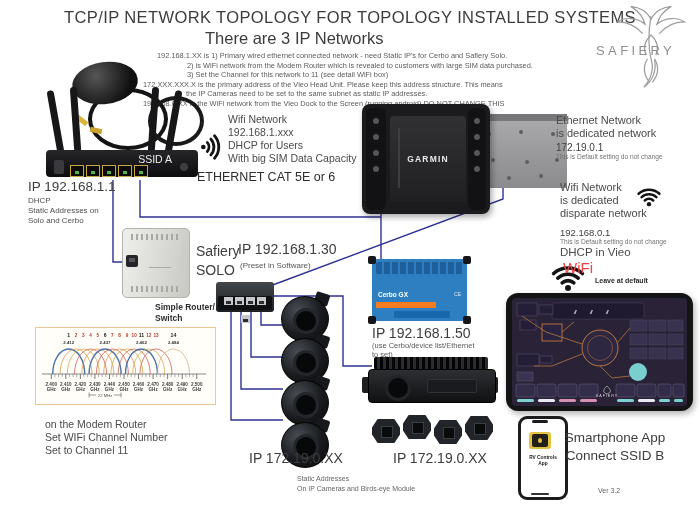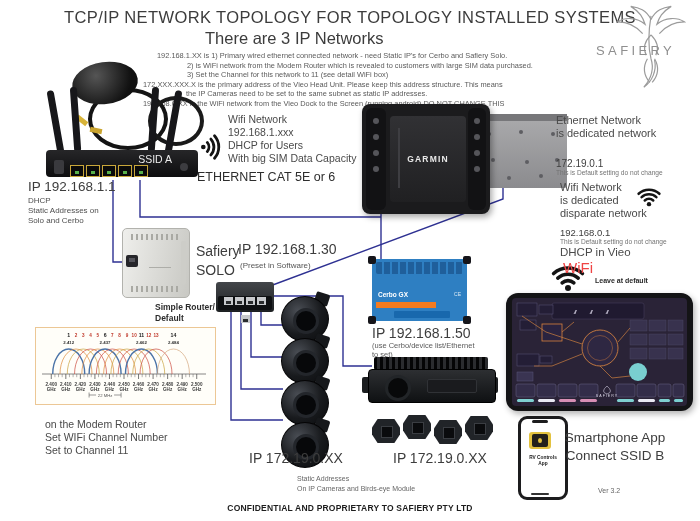--- a/index.html
+++ b/index.html
@@ -155,21 +155,21 @@
       <span class="btn-dot"></span>
         <span class="btn-dot"></span>
         <span class="btn-dot"></span>
         <span class="btn-dot"></span>
     </div>
   </div>
 
   <div class="abs" style="left:556px;top:114px">
     <div class="t-body" style="font-size:11px">Ethernet Network</div>
     <div class="t-body" style="font-size:11px">is dedicated network</div>
-    <div style="font-size:10px;color:#3d3d3d;margin-top:18px">172.19.0.1</div>
+    <div style="font-size:10px;color:#3d3d3d;margin-top:2px">172.19.0.1</div>
     <div class="t-tiny">This is Default setting do not change</div>
   </div>
 
   <div class="abs" style="left:560px;top:181px">
     <div class="t-body" style="font-size:11px">Wifi Network</div>
     <div class="t-body" style="font-size:11px">is dedicated</div>
     <div class="t-body" style="font-size:11px">disparate network</div>
     <div style="font-size:9.5px;color:#3d3d3d;margin-top:7px">192.168.0.1</div>
     <div class="t-tiny">This is Default setting do not change</div>
     <div class="t-body" style="font-size:11.5px;margin-top:1px">DHCP in Vieo</div>
@@ -208,21 +208,21 @@
     <div class="abs" style="right:3px;top:12px;width:5px;height:44px;background:#cdcdc8;border-radius:2px"></div>
     <div class="abs" style="left:26px;top:28px;width:22px;height:10px;border-bottom:1px solid #adada8"></div>
   </div>
   <div class="abs t-ip-md" style="left:196px;top:243px">Safiery</div>
   <div class="abs t-ip-md" style="left:238px;top:241px">IP 192.168.1.30</div>
   <div class="abs t-ip-md" style="left:196px;top:262px">SOLO</div>
   <div class="abs" style="left:240px;top:261px;font-size:8px;color:#555;white-space:nowrap">(Preset in Software)</div>
 
   <div class="abs t-bold-sm" style="left:155px;top:302px">
     <div>Simple Router/</div>
-    <div>Default</div>
+    <div>Switch</div>
   </div>
   <div class="abs" style="left:216px;top:282px;width:58px;height:30px;border-radius:3px;
        background:linear-gradient(#43464a,#1d2022)">
     <div class="abs" style="left:2px;bottom:2px;width:54px;height:13px;background:#0e1012;border-radius:2px;padding-top:1px;text-align:center">
       <span class="sport"><i></i></span><span class="sport"><i></i></span><span class="sport"><i></i></span><span class="sport"><i></i></span><span class="sport"><i></i></span>
     </div>
   </div>
 
   <div class="abs" style="left:35px;top:327px;width:179px;height:76px;background:#fffef9;border:1.5px solid #ecc795">
     <svg id="wifi-chart" width="176" height="73" viewBox="0 0 176 73">
@@ -473,14 +473,13 @@
       <div>App</div>
     </div>
     <div class="abs" style="left:10px;bottom:2px;width:18px;height:2px;background:#333;border-radius:1px"></div>
   </div>
   <div class="abs" style="left:560px;top:429px;width:110px;text-align:center;font-size:13.5px;line-height:18px;color:#3d3d3d">
     <div>Smartphone App</div>
     <div>Connect SSID B</div>
   </div>
   <div class="abs" style="left:598px;top:487px;font-size:7px;color:#666">Ver 3.2</div>
 
-  <div class="abs" style="left:0;right:0;top:503px;text-align:center;font-size:8.5px;font-weight:700;color:#1d1d1d;letter-spacing:.2px">CONFIDENTIAL AND PROPRIETARY TO SAFIERY PTY LTD</div>
 </div>
 
 </body></html>

